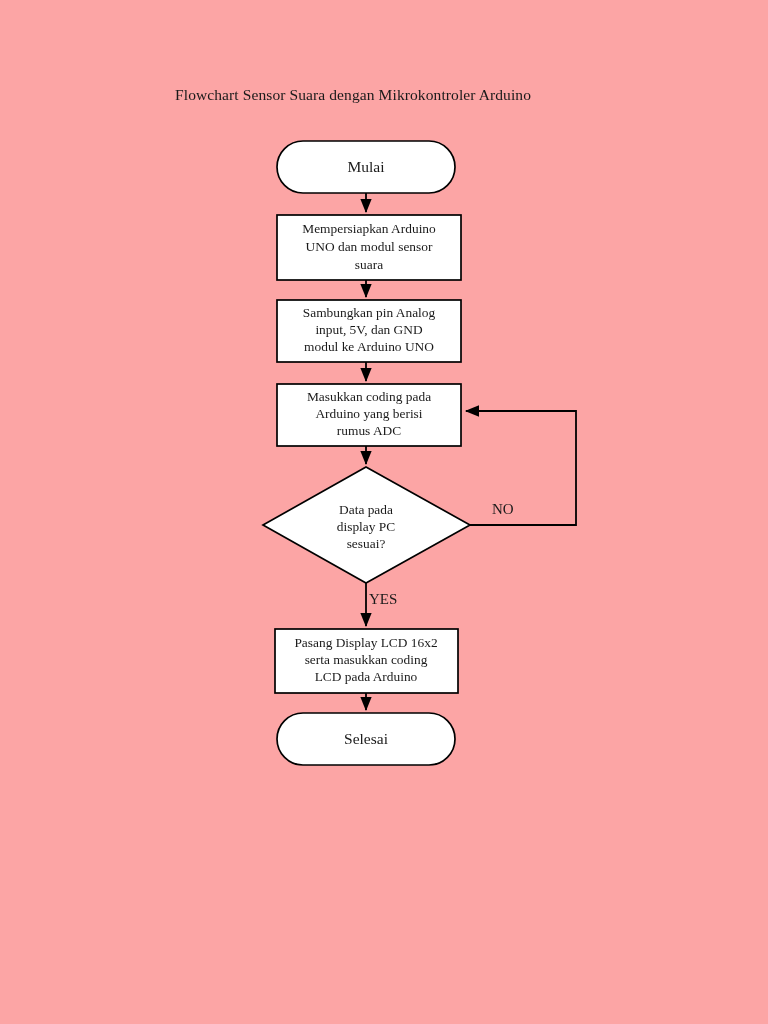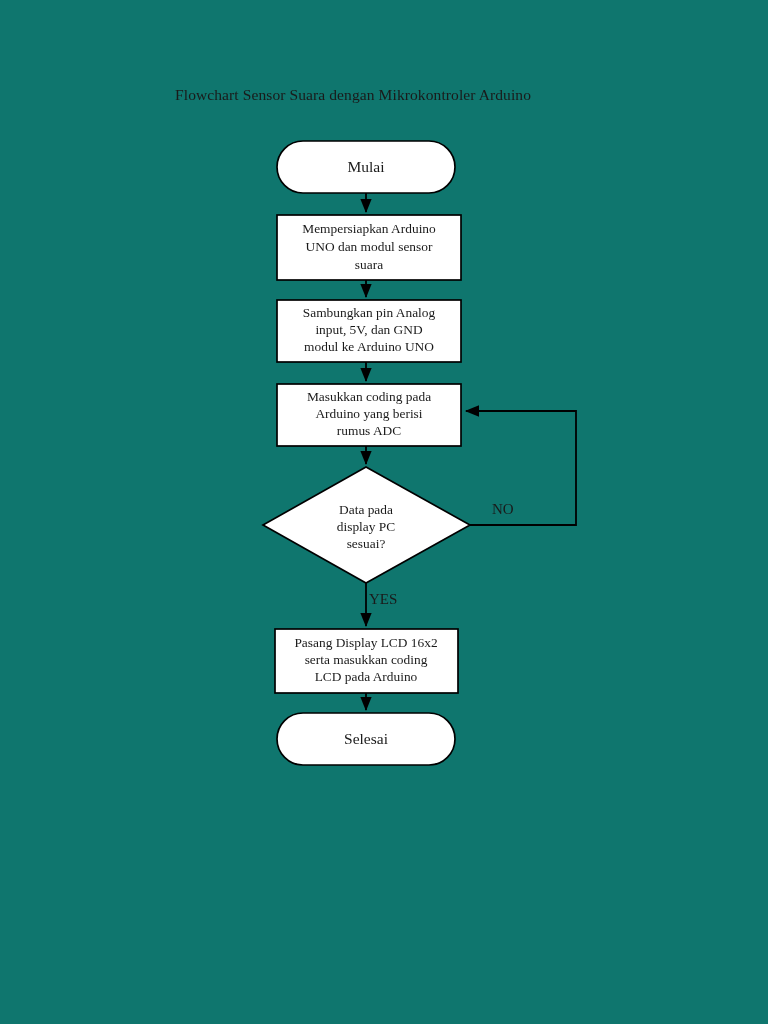--- a/index.html
+++ b/index.html
@@ -12,21 +12,21 @@
     height: 1024px;
     font-family: "Liberation Serif", "DejaVu Serif", serif;
     color: #000000;
     position: relative;
     overflow: hidden;
   }
   #page {
     position: relative;
     width: 768px;
     height: 1024px;
-    background: #0f766e;
+    background: #fca5a5;
   }
   #chart-title {
     position: absolute;
     left: 175px;
     top: 86px;
     font-size: 15.5px;
     line-height: 1.2;
     color: #1a1a1a;
     white-space: nowrap;
     letter-spacing: 0.1px;

